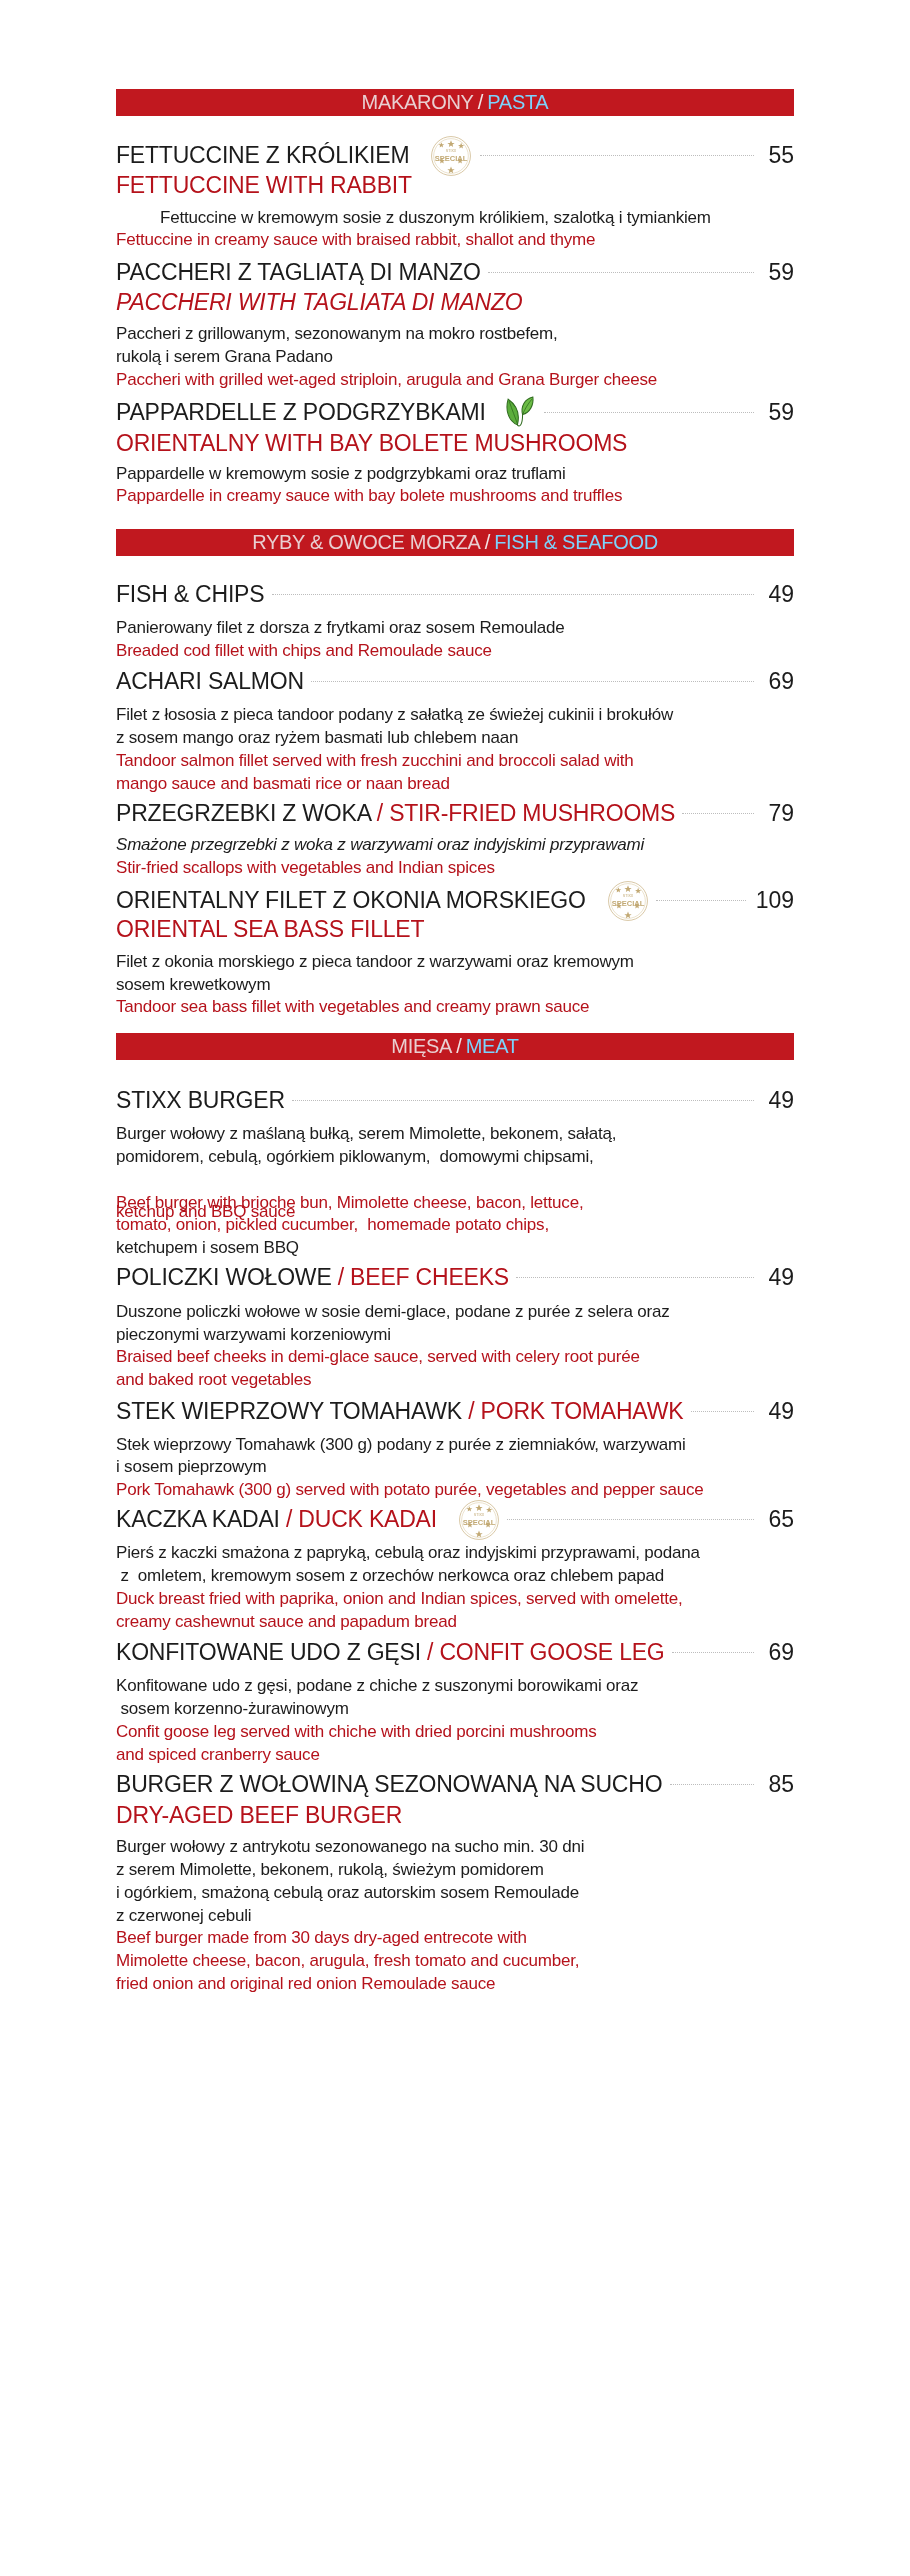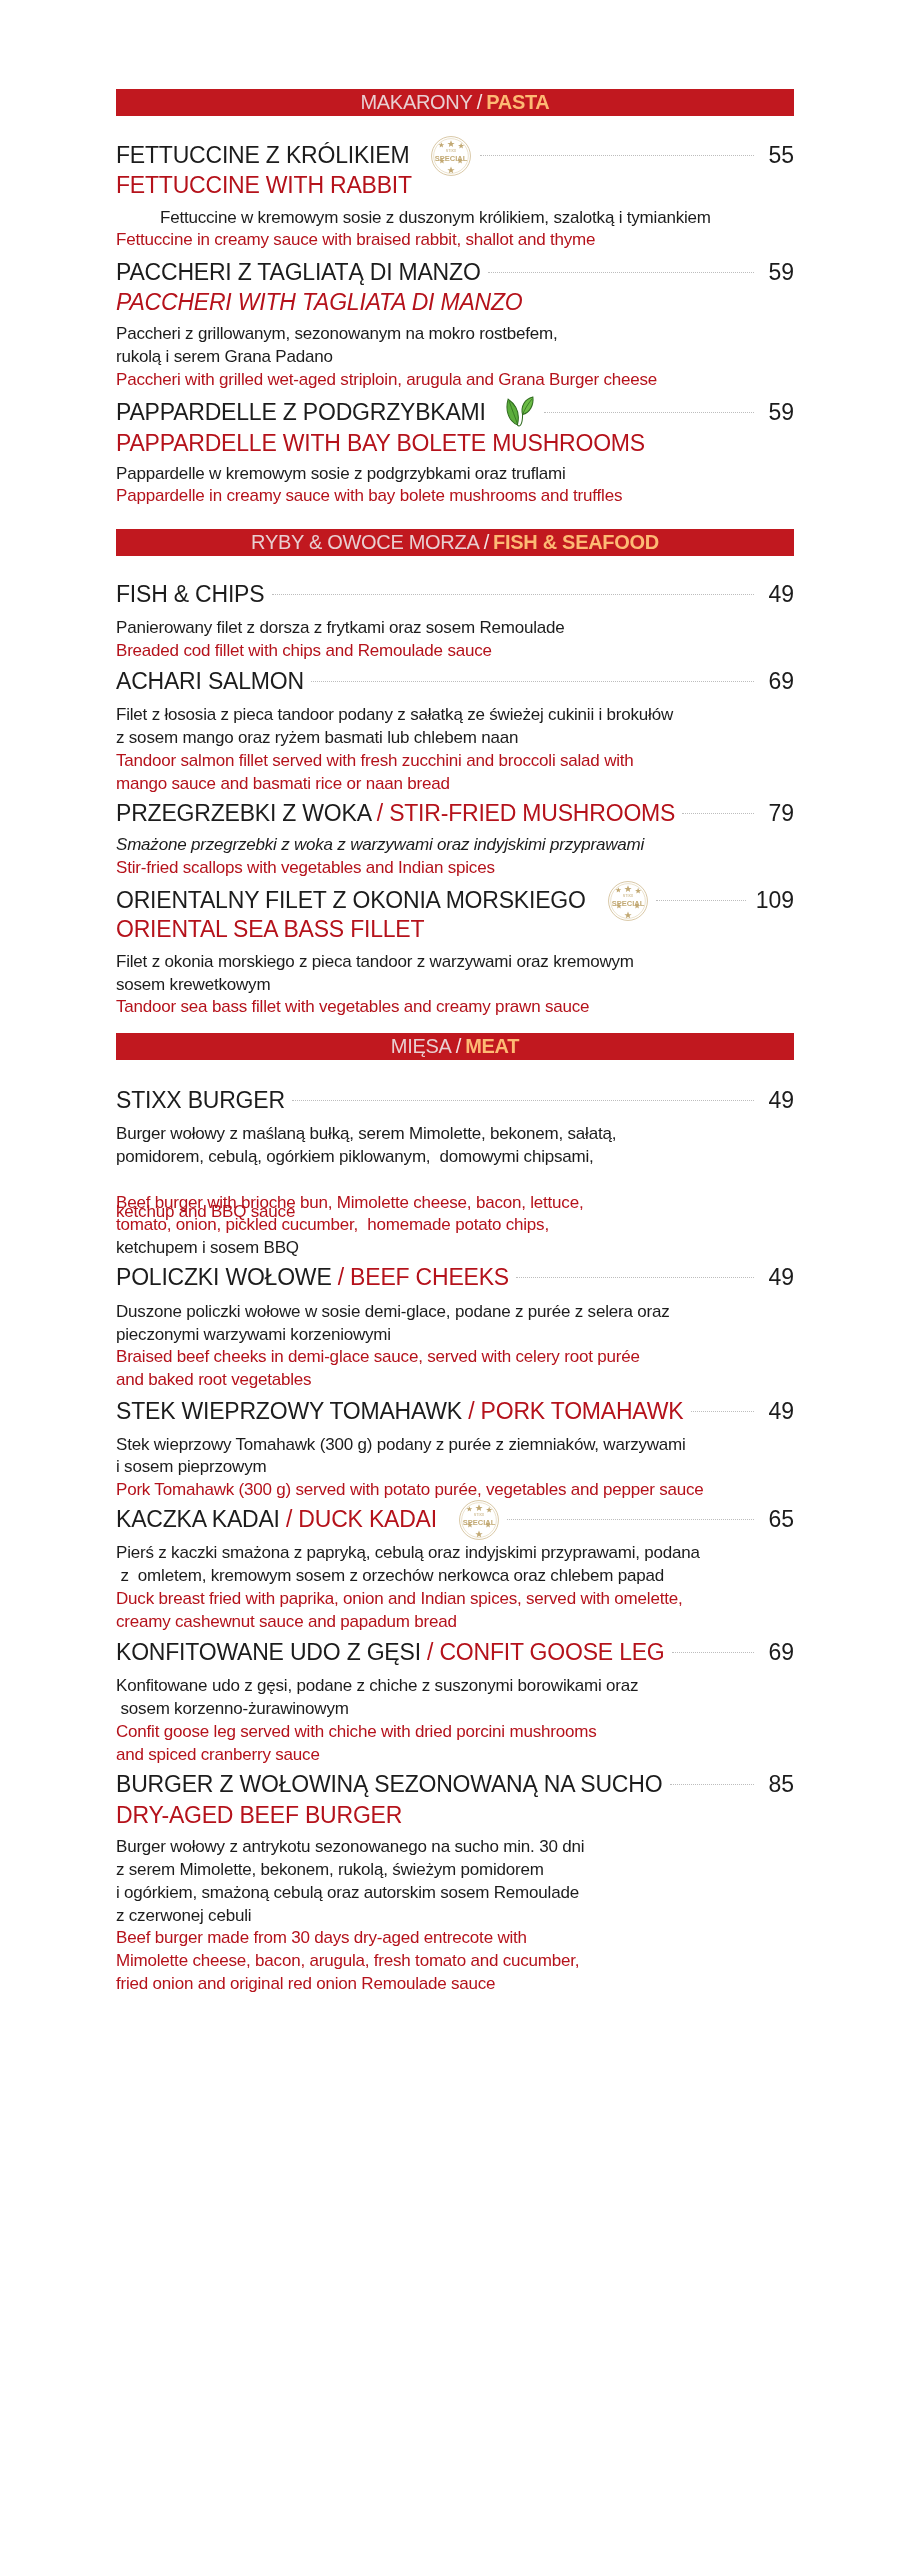--- a/index.html
+++ b/index.html
@@ -2,21 +2,21 @@
 <html style="font-size:8.3px"><head>
 <meta charset="utf-8">
 <style>
   html, body { margin:0; padding:0; background:#ffffff; }
   body { width:911px; height:2576px; position:relative; overflow:hidden;
          font-family:"Liberation Sans", "DejaVu Sans", sans-serif; color:#1c1c1c; }
   .bar { position:absolute; left:116px; width:678px; height:27px; background:#c1181f;
          display:flex; align-items:center; justify-content:center; font-size:20px; letter-spacing:-0.3px; }
   .bar .pl { color:#e9cfd1; }
   .bar .sep { color:#f3e4e5; margin:0 4.2px; }
-  .bar .en { color:#fdba74; font-weight:bold; }
+  .bar .en { color:#7dd3fc; font-weight:normal; }
   .row { position:absolute; left:116px; width:678px; display:flex; align-items:center; height:29px; }
   .title { font-size:23px; color:#1c1c1c; white-space:nowrap; letter-spacing:-0.2px; }
   .title .en-inline { color:#b5121b; }
   .title .slash { color:#b5121b; }
   .leader { flex:1; border-bottom:1.6px dotted #bdbdbd; margin:0 9.3px 0 7.3px; height:0; align-self:center; }
   .price { font-size:23px; color:#1c1c1c; min-width:31px; text-align:right; }
   .subtitle { position:absolute; left:116px; font-size:23px; color:#b5121b; white-space:nowrap; height:29px; line-height:29px; letter-spacing:-0.2px; }
   .line { position:absolute; left:116px; font-size:17px; height:23px; line-height:23px; white-space:pre; letter-spacing:-0.2px; }
   .line.pl { color:#1c1c1c; }
   .line.en { color:#b5121b; }
@@ -72,21 +72,21 @@
     <path d="M8 6 C 2 26, 8 48, 26 56 C 30 40, 28 20, 8 6 Z" fill="#5cae3c" stroke="#2f6b1e" stroke-width="2"></path>
     <path d="M10 10 C 16 28, 22 42, 26 54" fill="none" stroke="#2f6b1e" stroke-width="1.5"></path>
     <path d="M56 2 C 40 6, 32 20, 36 36 C 50 32, 58 18, 56 2 Z" fill="#6cbd46" stroke="#2f6b1e" stroke-width="2"></path>
     <path d="M54 6 C 46 16, 40 26, 36 36" fill="none" stroke="#2f6b1e" stroke-width="1.5"></path>
     <path d="M26 56 C 30 62, 36 56, 36 36" fill="none" stroke="#2f6b1e" stroke-width="2"></path>
   </svg>
 </span>
       <span class="leader"></span>
       <span class="price">59</span>
     </div>
-    <div class="subtitle" style="top: 429px;">PAPPARDELLE WITH BAY BOLETE MUSHROOMS</div>
+    <div class="subtitle" style="top: 429px;">ORIENTALNY WITH BAY BOLETE MUSHROOMS</div>
     <div class="line pl" style="top: 462px;">Pappardelle w kremowym sosie z podgrzybkami oraz truflami</div>
     <div class="line en" style="top: 484px;">Pappardelle in creamy sauce with bay bolete mushrooms and truffles</div>
     <div class="bar" style="top: 529px;">
       <span class="pl">RYBY &amp; OWOCE MORZA</span>
       <span class="sep">/</span>
       <span class="en">FISH &amp; SEAFOOD</span>
     </div>
     <div class="row" style="top: 580px;">
       <span class="title"><span>FISH &amp; CHIPS</span></span>
       <span class="leader"></span>

